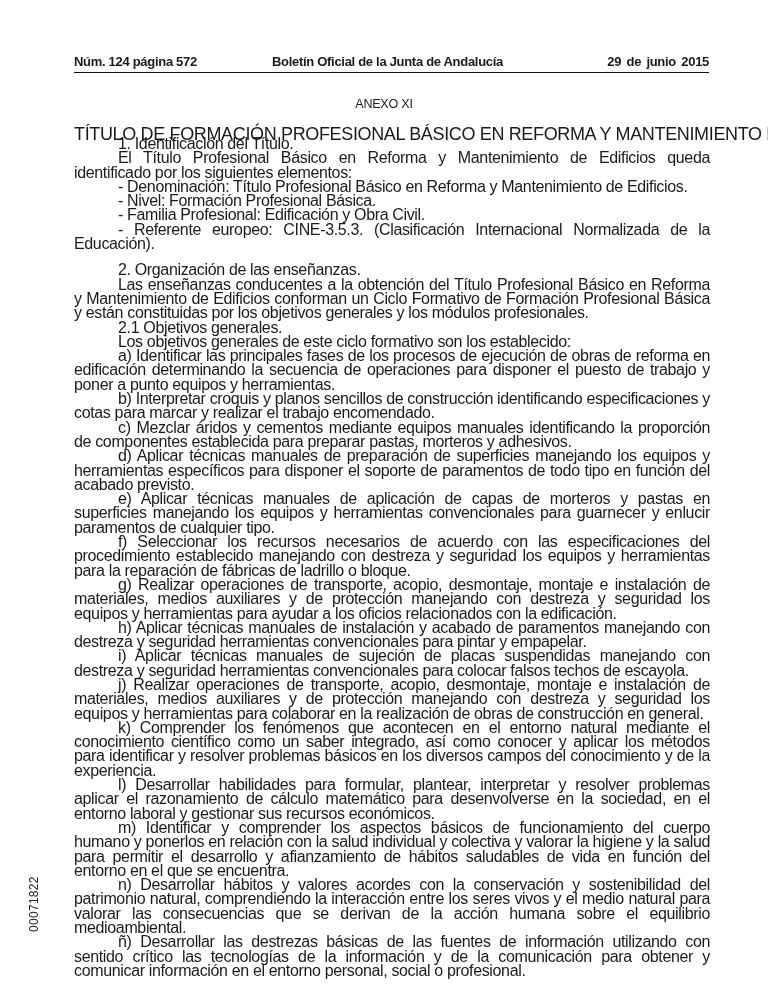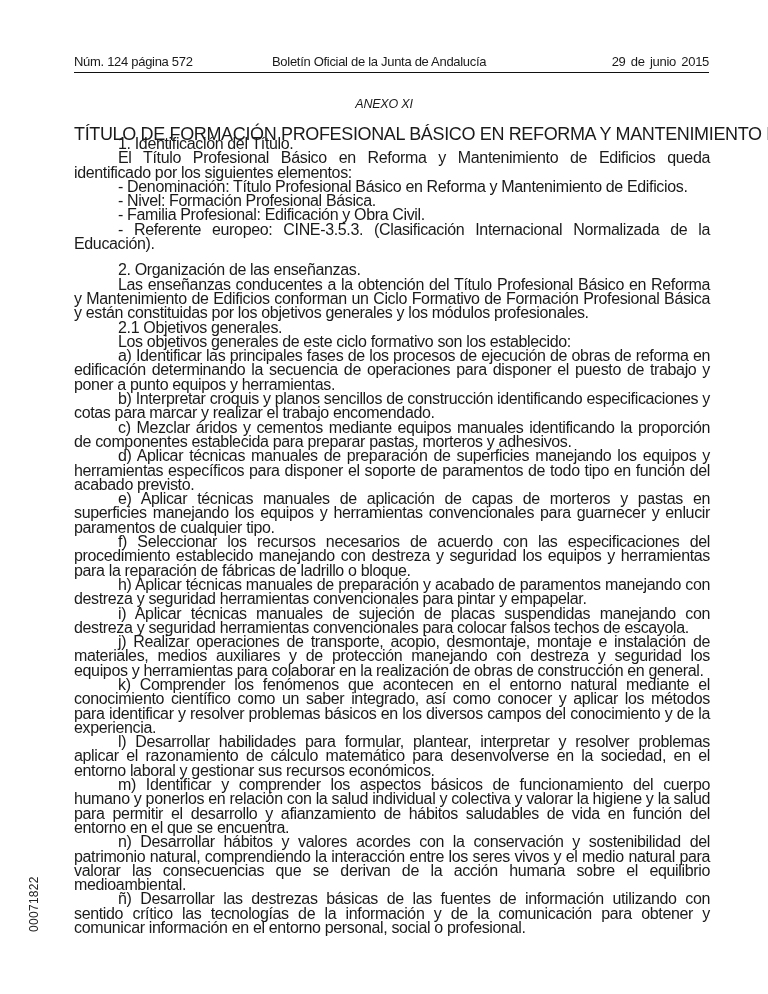--- a/index.html
+++ b/index.html
@@ -16,21 +16,21 @@
       font-family: "Liberation Sans Narrow", "Liberation Sans", sans-serif;
     }
     .page-header {
       position: absolute;
       left: 74px;
       top: 54px;
       width: 635px;
       height: 18px;
       border-bottom: 1.5px solid #111;
       font-family: "Liberation Sans", sans-serif;
-      font-weight: normal;
+      font-weight: bold;
       font-size: 13px;
       letter-spacing: -0.3px;
       transform-origin: left top;
     }
     .page-header span {
       position: absolute;
       top: 0;
       white-space: nowrap;
     }
     .hdr-left { left: 0; }
@@ -39,21 +39,20 @@
 
     .annex-title {
       position: absolute;
       top: 97px;
       left: 0;
       width: 768px;
       text-align: center;
       font-family: "Liberation Sans", sans-serif;
       font-size: 12.5px;
       letter-spacing: -0.2px;
-      font-style: italic;
     }
     .doc-title {
       position: absolute;
       top: 124px;
       left: 74px;
       width: 635px;
       text-align: center;
       font-family: "Liberation Sans", sans-serif;
       font-size: 18px;
       letter-spacing: -0.35px;
@@ -120,21 +119,22 @@
   <p class="last-left">2. Organización de las enseñanzas.</p>
   <p class="last-left">Las enseñanzas conducentes a la obtención del Título Profesional Básico en Reforma y Mantenimiento de Edificios conforman un Ciclo Formativo de Formación Profesional Básica y están constituidas por los objetivos generales y los módulos profesionales.</p>
   <p class="last-left">2.1 Objetivos generales.</p>
   <p class="last-left">Los objetivos generales de este ciclo formativo son los establecido:</p>
   <p class="last-left">a) Identificar las principales fases de los procesos de ejecución de obras de reforma en edificación determinando la secuencia de operaciones para disponer el puesto de trabajo y poner a punto equipos y herramientas.</p>
   <p class="last-left">b) Interpretar croquis y planos sencillos de construcción identificando especificaciones y cotas para marcar y realizar el trabajo encomendado.</p>
   <p class="last-left">c) Mezclar áridos y cementos mediante equipos manuales identificando la proporción de componentes establecida para preparar pastas, morteros y adhesivos.</p>
   <p class="last-left">d) Aplicar técnicas manuales de preparación de superficies manejando los equipos y herramientas específicos para disponer el soporte de paramentos de todo tipo en función del acabado previsto.</p>
   <p class="last-left">e) Aplicar técnicas manuales de aplicación de capas de morteros y pastas en superficies manejando los equipos y herramientas convencionales para guarnecer y enlucir paramentos de cualquier tipo.</p>
   <p class="last-left">f) Seleccionar los recursos necesarios de acuerdo con las especificaciones del procedimiento establecido manejando con destreza y seguridad los equipos y herramientas para la reparación de fábricas de ladrillo o bloque.</p>
-  <p class="last-left">h) Aplicar técnicas manuales de preparación y acabado de paramentos manejando con destreza y seguridad herramientas convencionales para pintar y empapelar.</p>
+  <p class="last-left">g) Realizar operaciones de transporte, acopio, desmontaje, montaje e instalación de materiales, medios auxiliares y de protección manejando con destreza y seguridad los equipos y herramientas para ayudar a los oficios relacionados con la edificación.</p>
+  <p class="last-left">h) Aplicar técnicas manuales de instalación y acabado de paramentos manejando con destreza y seguridad herramientas convencionales para pintar y empapelar.</p>
   <p class="last-left">i) Aplicar técnicas manuales de sujeción de placas suspendidas manejando con destreza y seguridad herramientas convencionales para colocar falsos techos de escayola.</p>
   <p class="last-left">j) Realizar operaciones de transporte, acopio, desmontaje, montaje e instalación de materiales, medios auxiliares y de protección manejando con destreza y seguridad los equipos y herramientas para colaborar en la realización de obras de construcción en general.</p>
   <p class="last-left">k) Comprender los fenómenos que acontecen en el entorno natural mediante el conocimiento científico como un saber integrado, así como conocer y aplicar los métodos para identificar y resolver problemas básicos en los diversos campos del conocimiento y de la experiencia.</p>
   <p class="last-left">l) Desarrollar habilidades para formular, plantear, interpretar y resolver problemas aplicar el razonamiento de cálculo matemático para desenvolverse en la sociedad, en el entorno laboral y gestionar sus recursos económicos.</p>
   <p class="last-left">m) Identificar y comprender los aspectos básicos de funcionamiento del cuerpo humano y ponerlos en relación con la salud individual y colectiva y valorar la higiene y la salud para permitir el desarrollo y afianzamiento de hábitos saludables de vida en función del entorno en el que se encuentra.</p>
   <p class="last-left">n) Desarrollar hábitos y valores acordes con la conservación y sostenibilidad del patrimonio natural, comprendiendo la interacción entre los seres vivos y el medio natural para valorar las consecuencias que se derivan de la acción humana sobre el equilibrio medioambiental.</p>
   <p class="last-left">ñ) Desarrollar las destrezas básicas de las fuentes de información utilizando con sentido crítico las tecnologías de la información y de la comunicación para obtener y comunicar información en el entorno personal, social o profesional.</p>
 </div>
 
 <div class="side-code">00071822</div>

